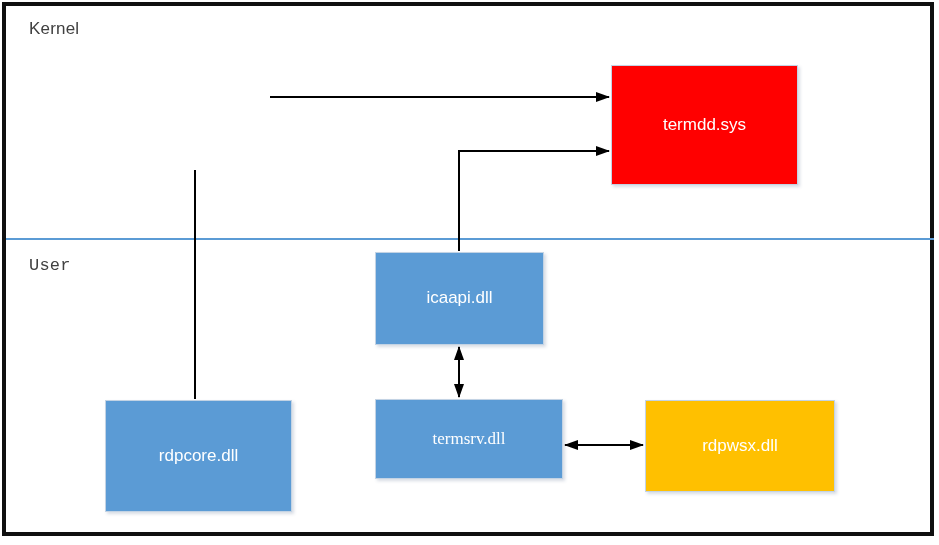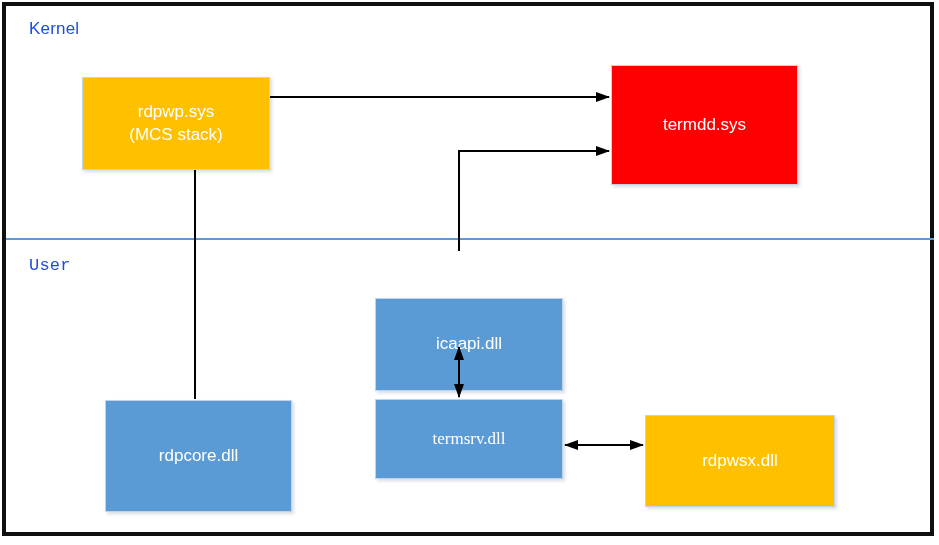--- a/index.html
+++ b/index.html
@@ -19,21 +19,21 @@
     left: 2px;
     top: 2px;
     width: 932px;
     height: 534px;
     border: 4px solid #0f0f0f;
     background: transparent;
   }
   .region-label {
     position: absolute;
     font-size: 17px;
-    color: #1d4ed8;
+    color: #404040;
     letter-spacing: 0.2px;
   }
   .kernel-label { left: 29px; top: 19px; }
   .user-label   { left: 29px; top: 256px; font-family: Liberation Mono, monospace; }
   .divider {
     position: absolute;
     left: 6px;
     top: 238px;
     width: 928px;
     height: 0;
@@ -51,24 +51,24 @@
     line-height: 1.35;
     border: 1px solid #c3d3e4;
     box-shadow: 2px 2px 3px rgba(100,120,150,0.25);
   }
   .fill-gold { background: #FFC000; }
   .fill-red  { background: #FF0000; }
   .fill-blue { background: #5B9BD5; }
 
   .node-rdpwp   { left: 82px;  top: 77px;  width: 188px; height: 93px; }
   .node-termdd  { left: 611px; top: 65px;  width: 187px; height: 120px; }
-  .node-icaapi  { left: 375px; top: 252px; width: 188px; height: 93px; margin-top: 46px; }
+  .node-icaapi  { left: 375px; top: 252px; width: 169px; height: 93px; }
   .node-rdpcore { left: 105px; top: 400px; width: 187px; height: 112px; }
   .node-termsrv { left: 375px; top: 399px; width: 188px; height: 80px; font-family: Liberation Serif, serif; }
-  .node-rdpwsx  { left: 645px; top: 400px; width: 190px; height: 92px; margin-top: 15px; }
+  .node-rdpwsx  { left: 645px; top: 400px; width: 190px; height: 92px; }
 
   .edges-overlay {
     position: absolute;
     left: 0; top: 0;
     width: 939px; height: 545px;
     pointer-events: none;
   }
 </style>
 </head>
 <body>
@@ -76,24 +76,20 @@
 <div class="canvas">
 
   <div class="outer-frame"></div>
 
   <div class="region-label kernel-label">Kernel</div>
 
   <div class="divider"></div>
 
   <div class="region-label user-label">User</div>
 
-  <div class="node fill-gold node-rdpwp">
-    <span>rdpwp.sys</span>
-    <span>(MCS stack)</span>
-  </div>
 
   <div class="node fill-red node-termdd">
     <span>termdd.sys</span>
   </div>
 
   <div class="node fill-blue node-icaapi">
     <span>icaapi.dll</span>
   </div>
 
   <div class="node fill-blue node-rdpcore">

